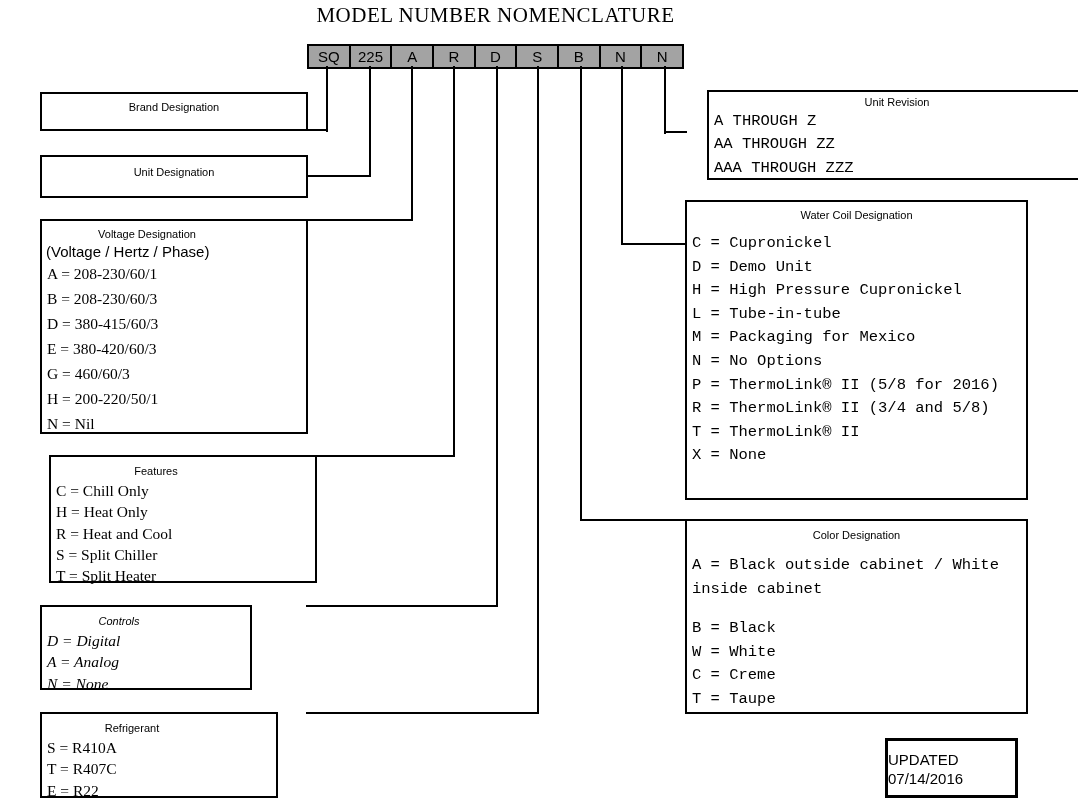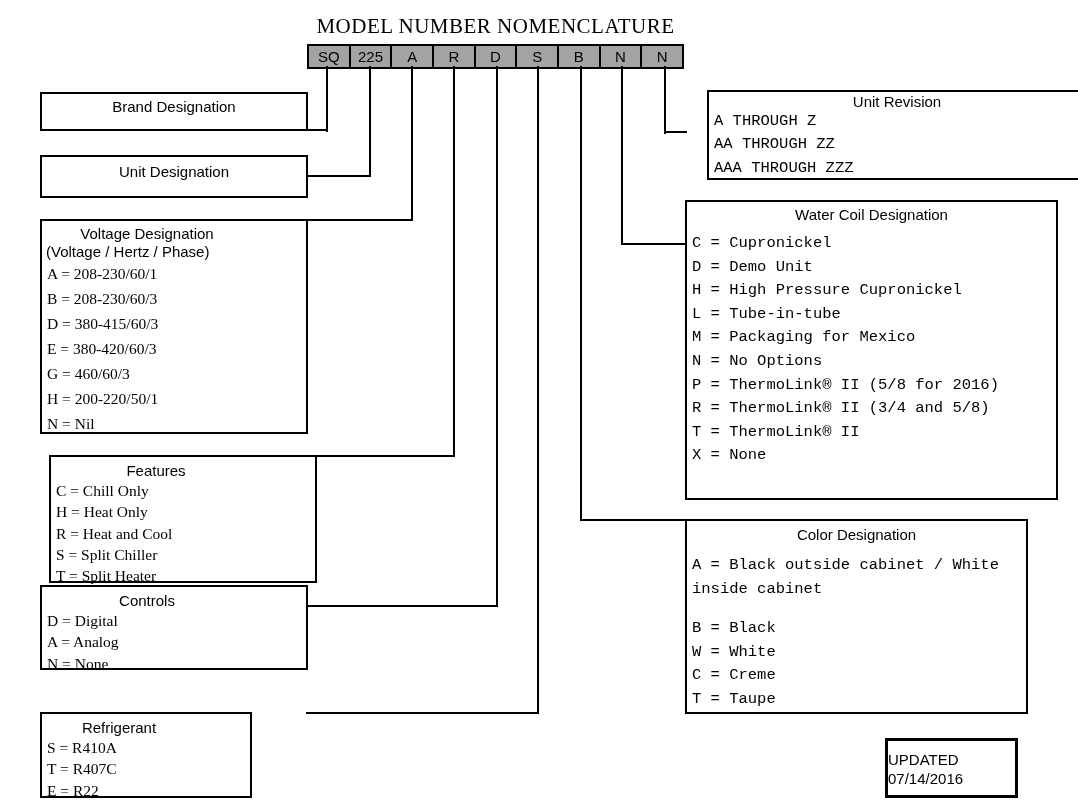--- a/index.html
+++ b/index.html
@@ -1,27 +1,27 @@
 <!DOCTYPE html>
 <html><head>
 <meta charset="utf-8">
 <style>
   html,body{margin:0;padding:0;background:#fff;}
   .page{position:relative;width:1078px;height:812px;background:#ffffff;color:#000;
         font-family:"Liberation Sans",sans-serif;overflow:hidden;}
-  .main-title{position:absolute;left:307px;top:14px;width:377px;text-align:center;
+  .main-title{position:absolute;left:307px;top:3px;width:377px;text-align:center;
         font-family:"Liberation Serif",serif;font-size:21px;letter-spacing:0.5px;}
   .strip{position:absolute;left:307px;top:44px;width:377px;height:25px;
         border:2px solid #000;box-sizing:border-box;display:flex;background:#a3a3a3;}
   .strip .cell{flex:1;border-right:2px solid #000;text-align:center;
         font-size:15px;line-height:21px;}
   .strip .cell:last-child{border-right:none;}
   .line{position:absolute;background:#000;}
   .box{position:absolute;border:2px solid #000;box-sizing:border-box;background:#fff;}
-  .box-title{font-size:15px;line-height:18px;text-align:center;padding-top:4px;}
+  .box-title{font-size:11px;line-height:18px;text-align:center;padding-top:4px;}
   .box-title.shift{padding-right:54px;}
   .box-subtitle{font-size:15px;line-height:18px;padding-left:4px;}
   .items{font-family:"Liberation Serif",serif;font-size:15.5px;padding-left:5px;}
   .items.rt{font-family:Liberation Mono, monospace;}
   .lh21 > div{line-height:21.3px;}
   .lh23 > div{line-height:23.3px;}
   .lh24 > div{line-height:23.6px;}
   .lh25 > div{line-height:25px;}
   .mt16{margin-top:16px;}
   .updated{border-width:3px;text-align:left;font-size:15px;line-height:19px;padding-top:9px;}
@@ -91,48 +91,48 @@
     <div class="box-title shift" style="padding-top:5px;">Features</div>
     <div class="items lh21">
       <div>C = Chill Only</div>
       <div>H = Heat Only</div>
       <div>R = Heat and Cool</div>
       <div>S = Split Chiller</div>
       <div>T = Split Heater</div>
     </div>
   </div>
 
-  <div class="box" style="left:40px;top:585px;width:268px;height:85px;">
+  <div class="box" style="left:40px;top:605px;width:212px;height:85px;font-style:italic;">
     <div class="box-title shift" style="padding-top:5px;">Controls</div>
     <div class="items lh21">
       <div>D = Digital</div>
       <div>A = Analog</div>
       <div>N = None</div>
     </div>
   </div>
 
-  <div class="box" style="left:40px;top:712px;width:212px;height:86px;">
+  <div class="box" style="left:40px;top:712px;width:238px;height:86px;">
     <div class="box-title shift" style="padding-top:5px;">Refrigerant</div>
     <div class="items lh21">
       <div>S = R410A</div>
       <div>T = R407C</div>
       <div>E = R22</div>
     </div>
   </div>
 
   <div class="box" style="left:707px;top:90px;width:380px;height:90px;">
     <div class="box-title" style="padding-top:2px;line-height:16px;">Unit Revision</div>
     <div class="items rt lh23">
       <div>A THROUGH Z</div>
       <div>AA THROUGH ZZ</div>
       <div>AAA THROUGH ZZZ</div>
     </div>
   </div>
 
-  <div class="box" style="left:685px;top:200px;width:373px;height:300px;">
+  <div class="box" style="left:685px;top:200px;width:343px;height:300px;">
     <div class="box-title">Water Coil Designation</div>
     <div class="items rt lh24" style="margin-top:8px;">
       <div>C = Cupronickel</div>
       <div>D = Demo Unit</div>
       <div>H = High Pressure Cupronickel</div>
       <div>L = Tube-in-tube</div>
       <div>M = Packaging for Mexico</div>
       <div>N = No Options</div>
       <div>P = ThermoLink® II (5/8 for 2016)</div>
       <div>R = ThermoLink® II (3/4 and 5/8)</div>

